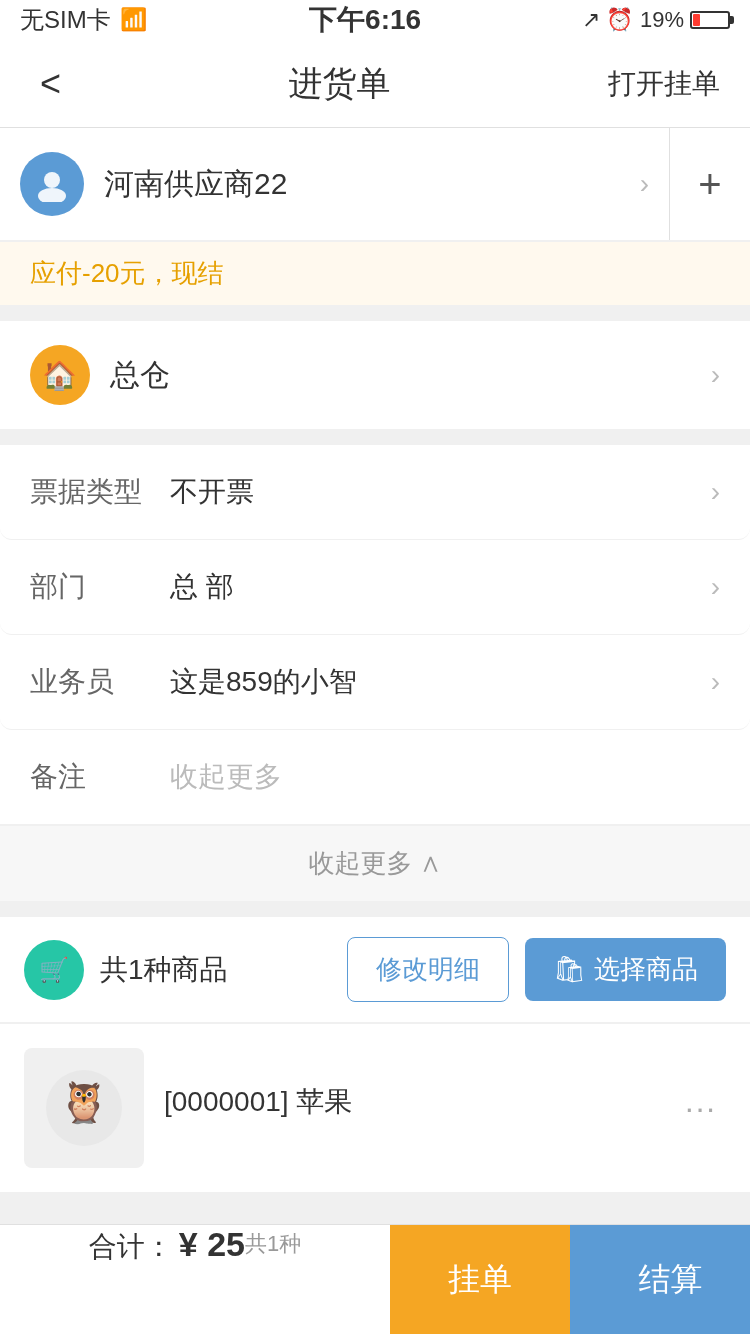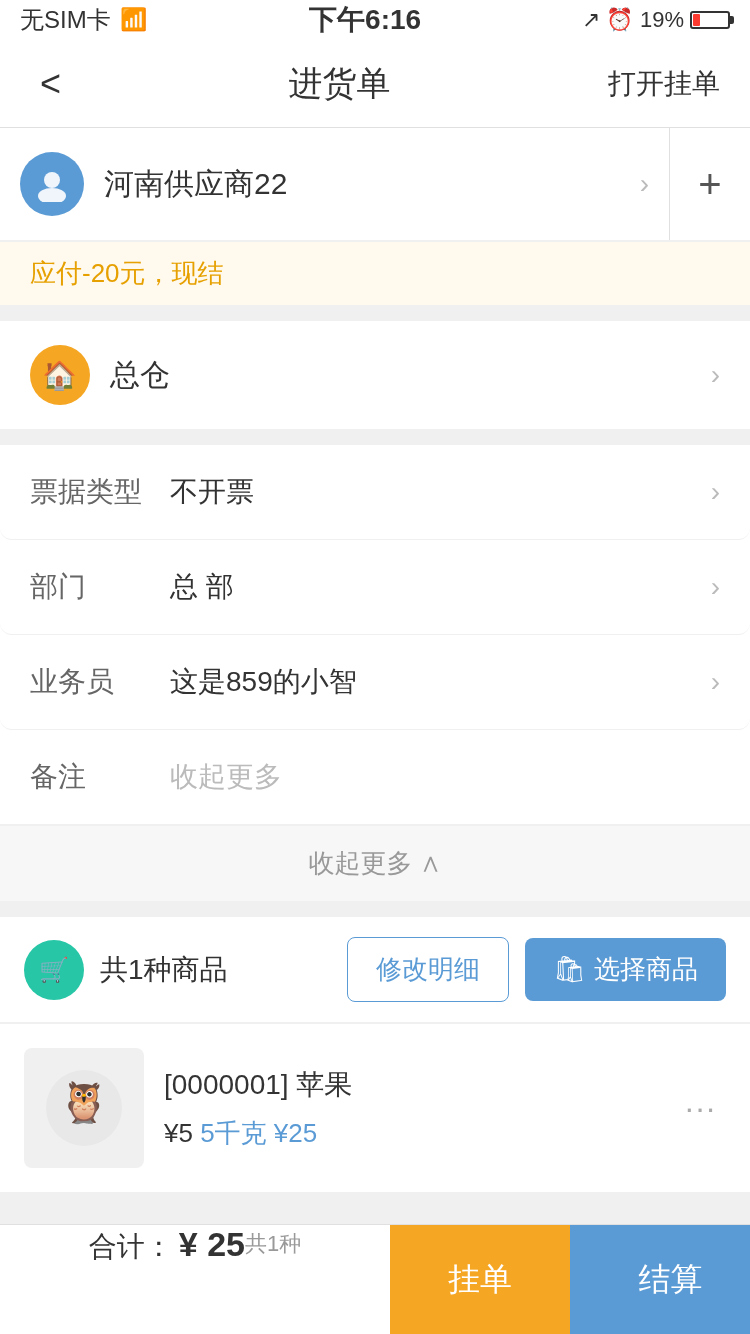--- a/index.html
+++ b/index.html
@@ -419,27 +419,20 @@
     <svg width="80" height="80" viewBox="0 0 80 80" fill="none">
       <circle cx="40" cy="40" r="38" fill="#e8e8e8"></circle>
       <text x="50%" y="55%" text-anchor="middle" dy=".1em" font-size="40" fill="#aaa">🦉</text>
     </svg>
   </div>
   <div class="product-info">
     <div class="product-name">
       <span>[0000001]</span>
       <span>苹果</span>
     </div>
-    <div class="product-price">
-      <span>¥5</span>
-      <span> </span>
-      <span class="price-highlight">5千克</span>
-      <span> </span>
-      <span class="price-highlight">¥25</span>
-    </div>
   </div>
   <span class="product-more">···</span>
 </div>
 
 <div style="height: 120px;"></div>
 
 <div class="bottom-bar">
   <div class="bottom-total">
     <div style="display:flex; align-items:baseline; gap:6px;">
       <span>合计：</span>

